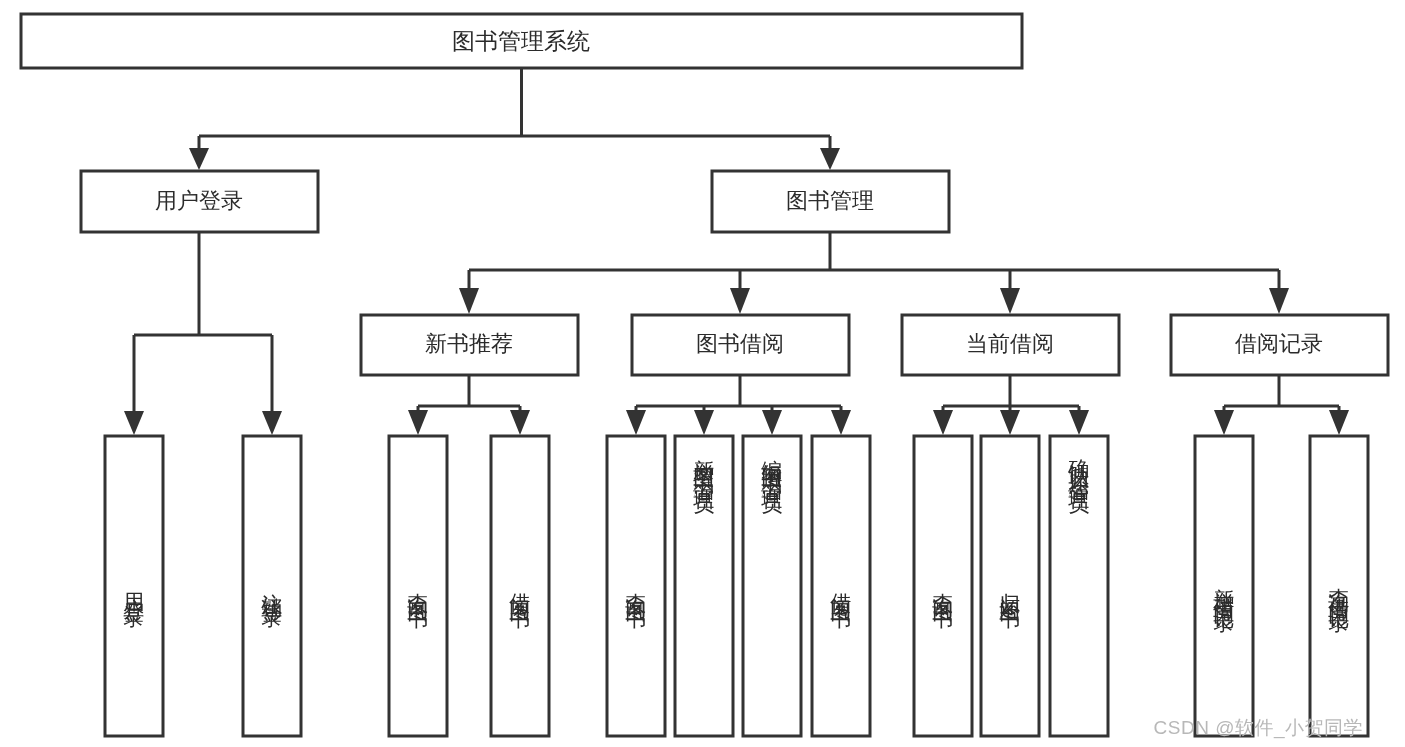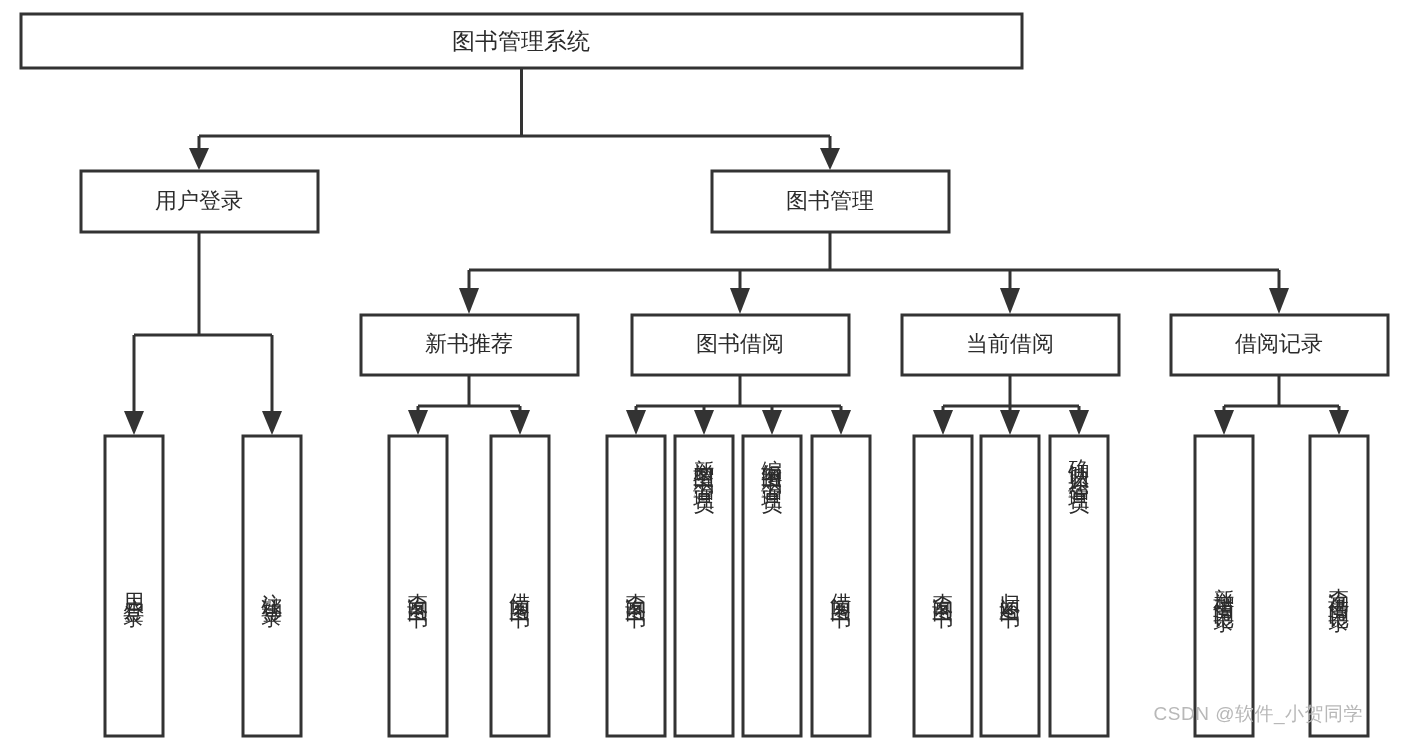--- a/index.html
+++ b/index.html
@@ -63,21 +63,21 @@
     font-size: 21px;
     line-height: 1.32;
     letter-spacing: 5px;
     color: #2b2b2b;
     white-space: nowrap;
     pointer-events: none;
   }
   #watermark {
     position: absolute;
     right: 8px;
-    bottom: 20px;
+    bottom: 6px;
     font-family: "Liberation Sans", "DejaVu Sans", sans-serif;
     font-size: 19px;
     color: #b8b8b8;
     letter-spacing: 0.5px;
     white-space: nowrap;
   }
 </style>
 </head>
 <body>
 

